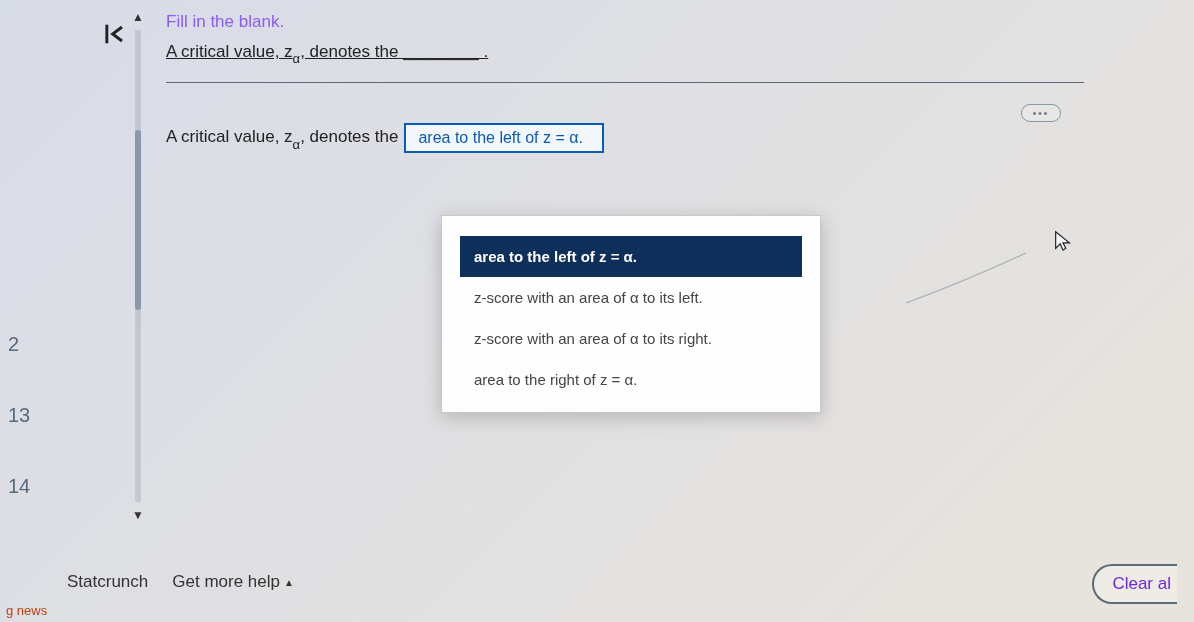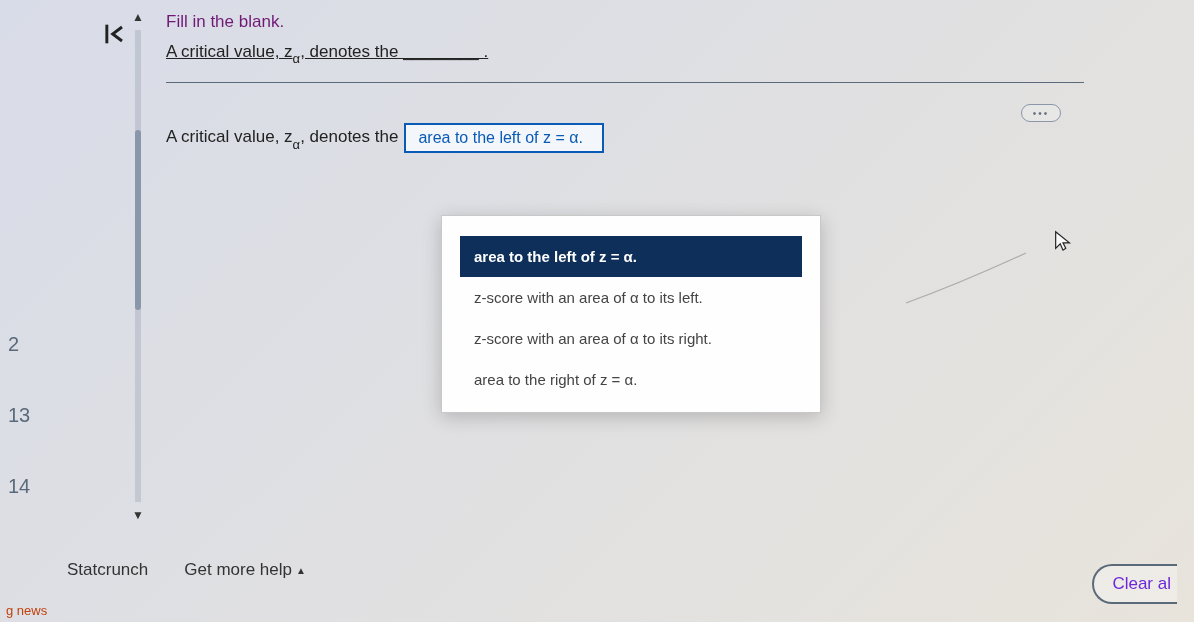--- a/index.html
+++ b/index.html
@@ -80,21 +80,21 @@
       background: #8a96aa;
       border-radius: 3px;
     }
     .content {
       flex: 1;
       padding: 12px 30px 10px 20px;
       position: relative;
     }
     .heading {
       font-size: 17px;
-      color: #701a75;
+      color: #8b5cf6;
       margin-bottom: 10px;
     }
     .subheading {
       font-size: 17px;
       color: #222;
       margin-bottom: 18px;
       text-decoration: underline;
     }
     .sub-2 { font-size: 13px; vertical-align: sub; position: relative; top: 2px; }
     .hr {
@@ -156,24 +156,24 @@
     }
     .dropdown-option.selected {
       background: #0d2f5a;
       color: #fff;
       font-weight: bold;
     }
     .footer {
       position: absolute;
       left: 55px;
       right: 0;
-      bottom: 36px;
-      display: flex;
-      align-items: center;
-      gap: 36px;
+      bottom: 24px;
+      display: flex;
+      align-items: center;
+      gap: 24px;
       padding: 6px 12px;
     }
     .foot-link {
       font-size: 17px;
       color: #333;
       cursor: pointer;
     }
     .foot-link .caret { font-size: 10px; margin-left: 4px; vertical-align: middle; }
     .clear-btn {
       position: absolute;

